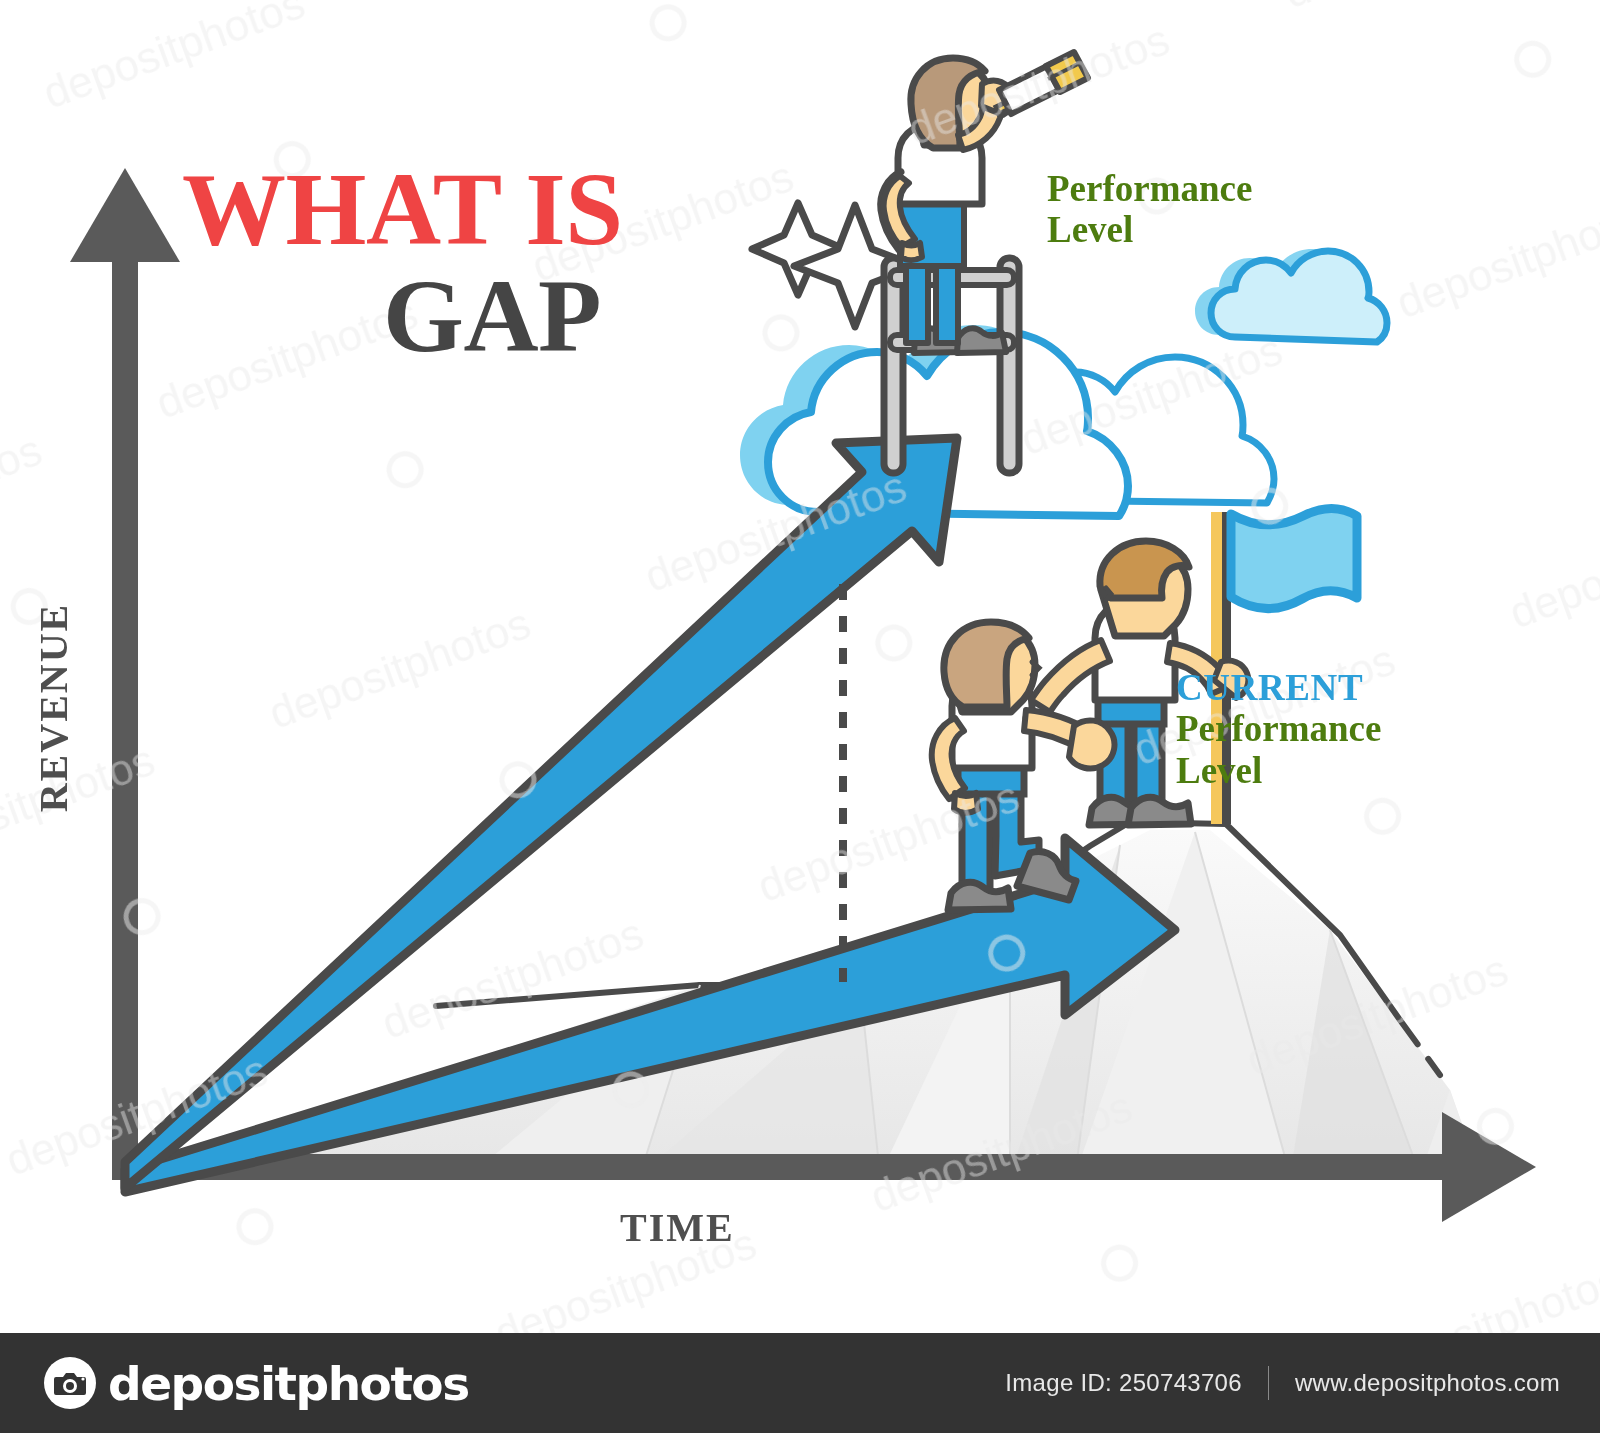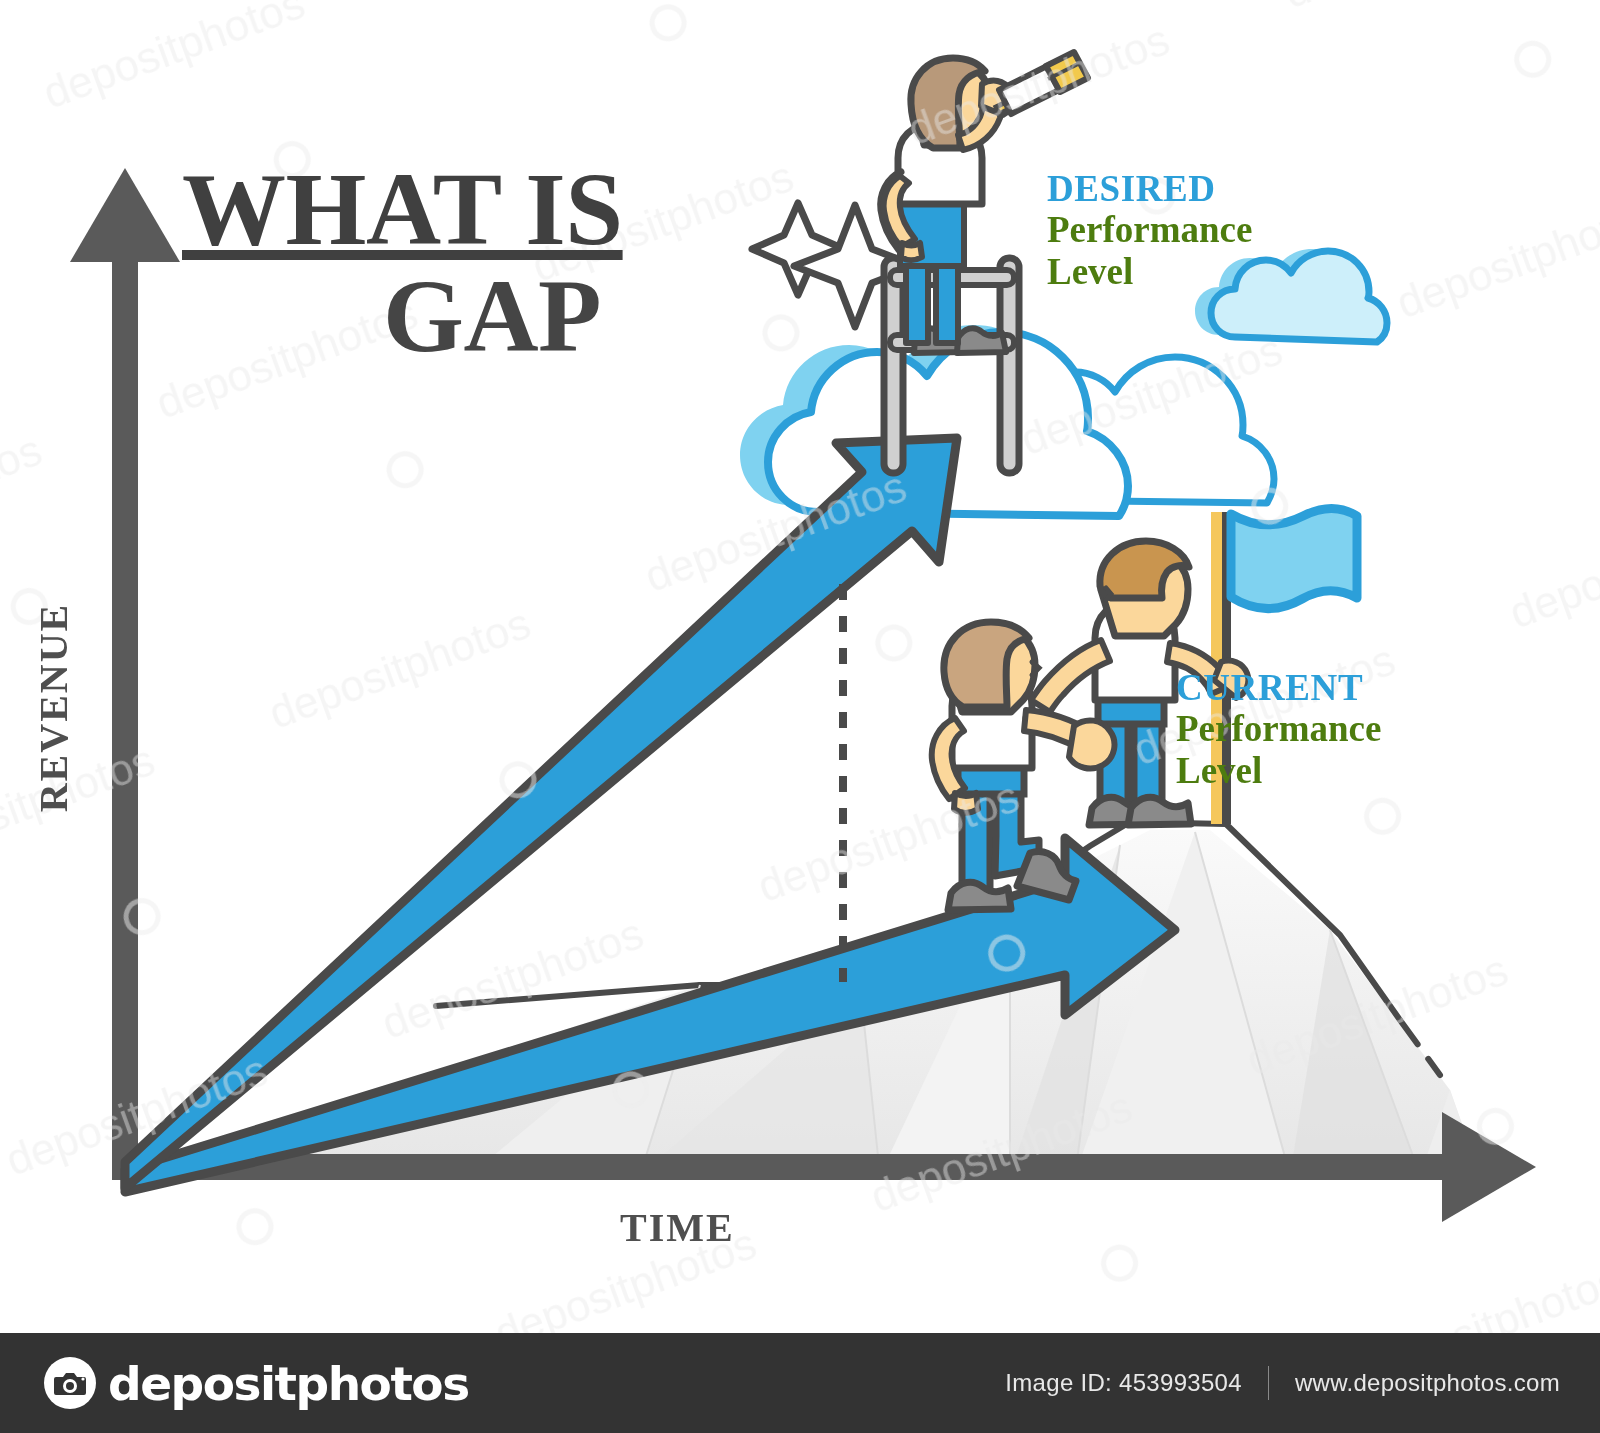--- a/index.html
+++ b/index.html
@@ -36,21 +36,21 @@
     line-height: 0.95;
     letter-spacing: -0.5px;
   }
   .title-line {
     font-family: "Liberation Serif", "DejaVu Serif", serif;
     font-weight: bold;
     font-size: 104px;
     margin: 0 0 8px 0;
     white-space: nowrap;
   }
-  .title-blue { color: #404040; text-decoration: underline; }
+  .title-blue { color: #ef4444; }
   .title-dark { color: #454545; text-align: center; }
 
   .callout {
     position: absolute;
     line-height: 1.12;
   }
   .callout .kicker {
     font-family: "Liberation Serif", "DejaVu Serif", serif;
     font-weight: bold;
     font-size: 37px;
@@ -369,21 +369,20 @@
 
     <rect id="watermarks" x="0" y="0" width="1600" height="1333" fill="url(#wmTile)"></rect>
   </svg>
 
   <div class="title-block">
     <div class="title-line title-blue">WHAT IS</div>
     <div class="title-line title-dark">GAP</div>
   </div>
 
   <div class="callout" id="callout-desired">
-    <span class="kicker">DESIRED</span>
     <span class="sub">Performance</span>
     <span class="sub">Level</span>
   </div>
 
   <div class="callout" id="callout-current">
     <span class="kicker">CURRENT</span>
     <span class="sub">Performance</span>
     <span class="sub">Level</span>
   </div>
 
@@ -396,19 +395,19 @@
         <circle cx="26" cy="26" r="26" fill="#FFFFFF"></circle>
         <path d="M12 20 h7 l3 -4 h8 l3 4 h7 a2 2 0 0 1 2 2 v14 a2 2 0 0 1 -2 2 h-28
                  a2 2 0 0 1 -2 -2 v-14 a2 2 0 0 1 2 -2 z" fill="#333333"></path>
         <circle cx="26" cy="29" r="7" fill="#FFFFFF"></circle>
         <circle cx="26" cy="29" r="4" fill="#333333"></circle>
         <circle cx="39" cy="22" r="1.6" fill="#FFFFFF"></circle>
       </svg>
       <span id="footer-wordmark">depositphotos</span>
     </div>
     <div id="footer-right">
-      <span>Image ID: 453993504</span>
+      <span>Image ID: 250743706</span>
       <span id="footer-divider"></span>
       <span>www.depositphotos.com</span>
     </div>
   </div>
 
 </div>
 
 </body></html>

